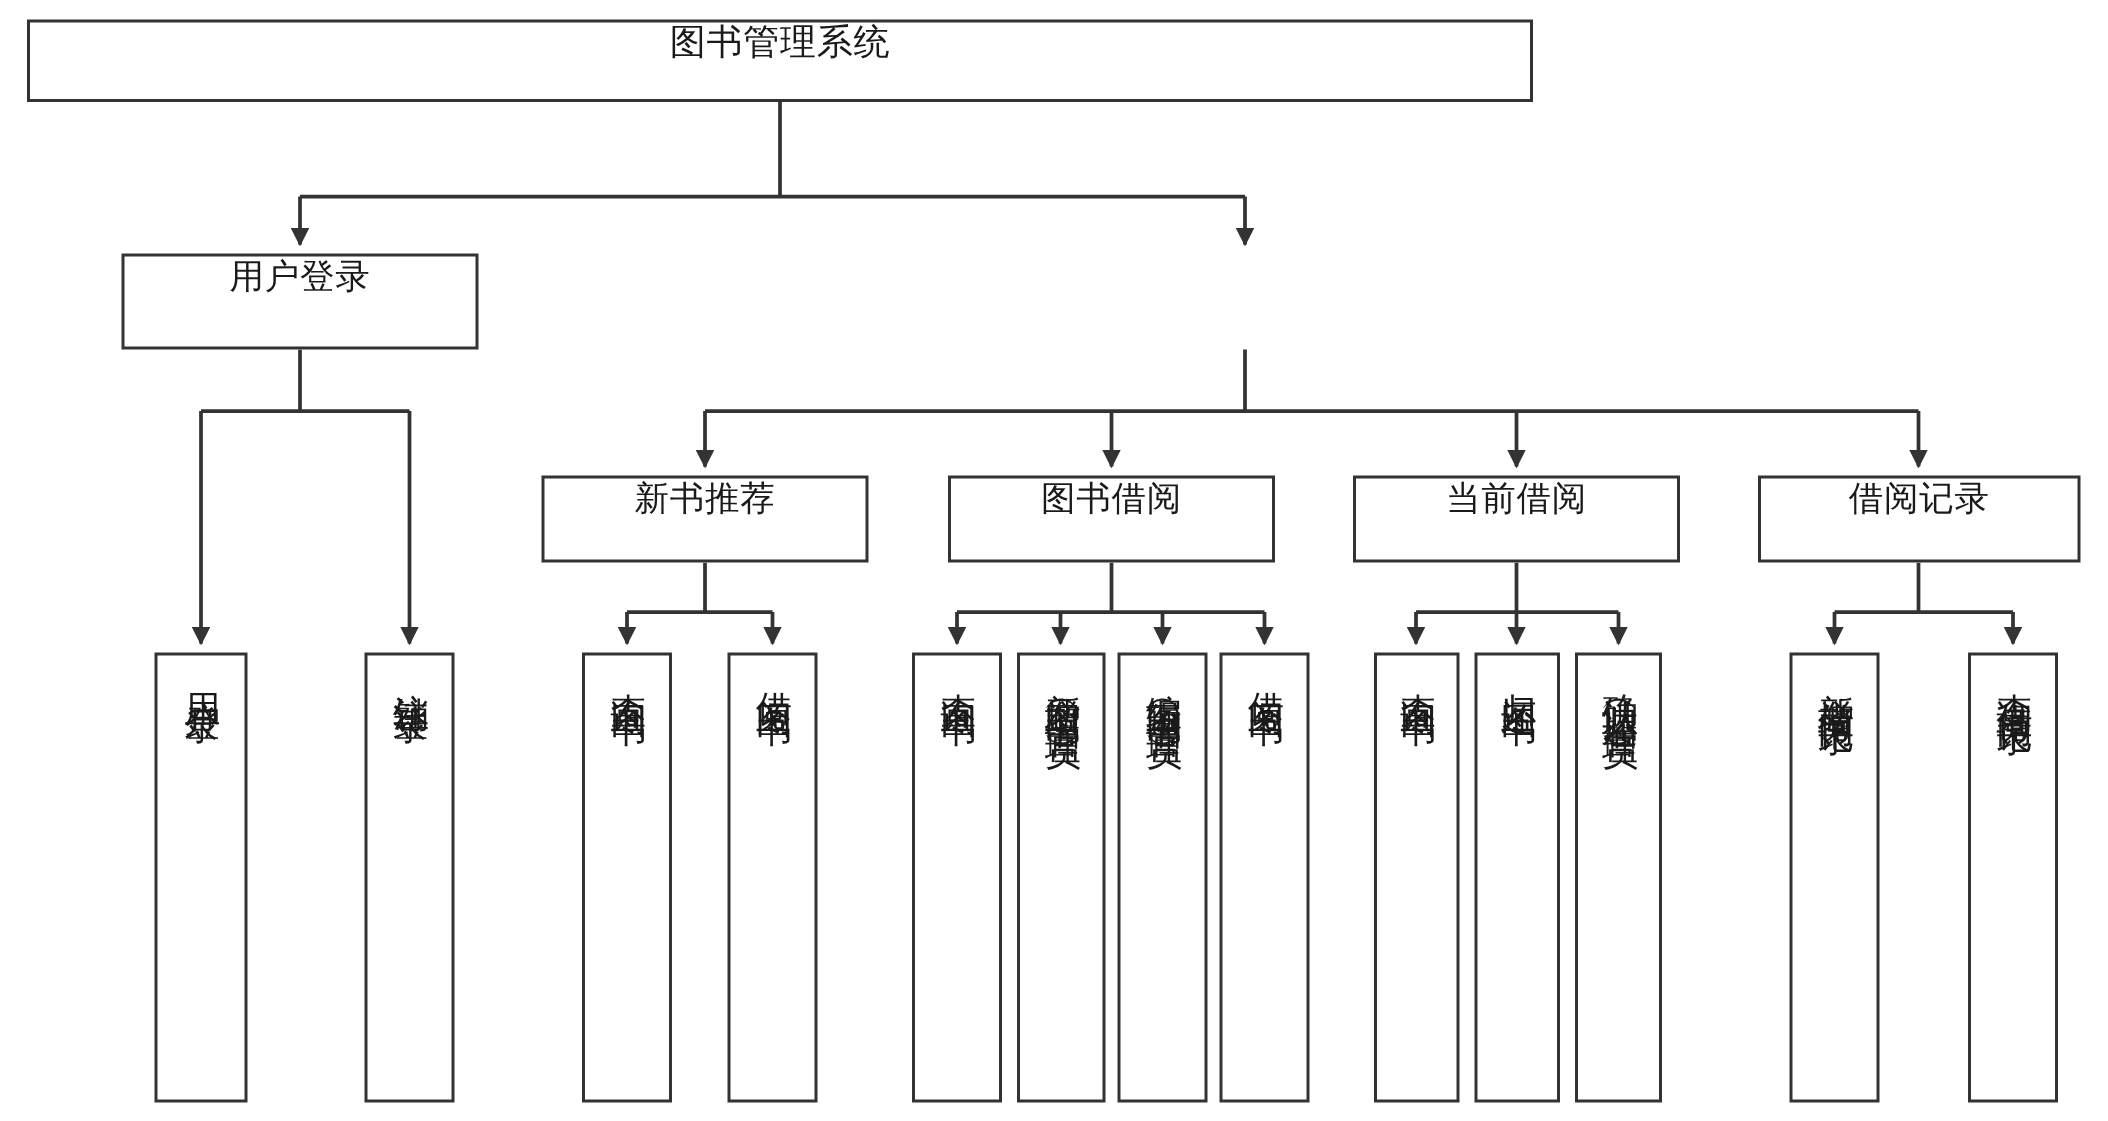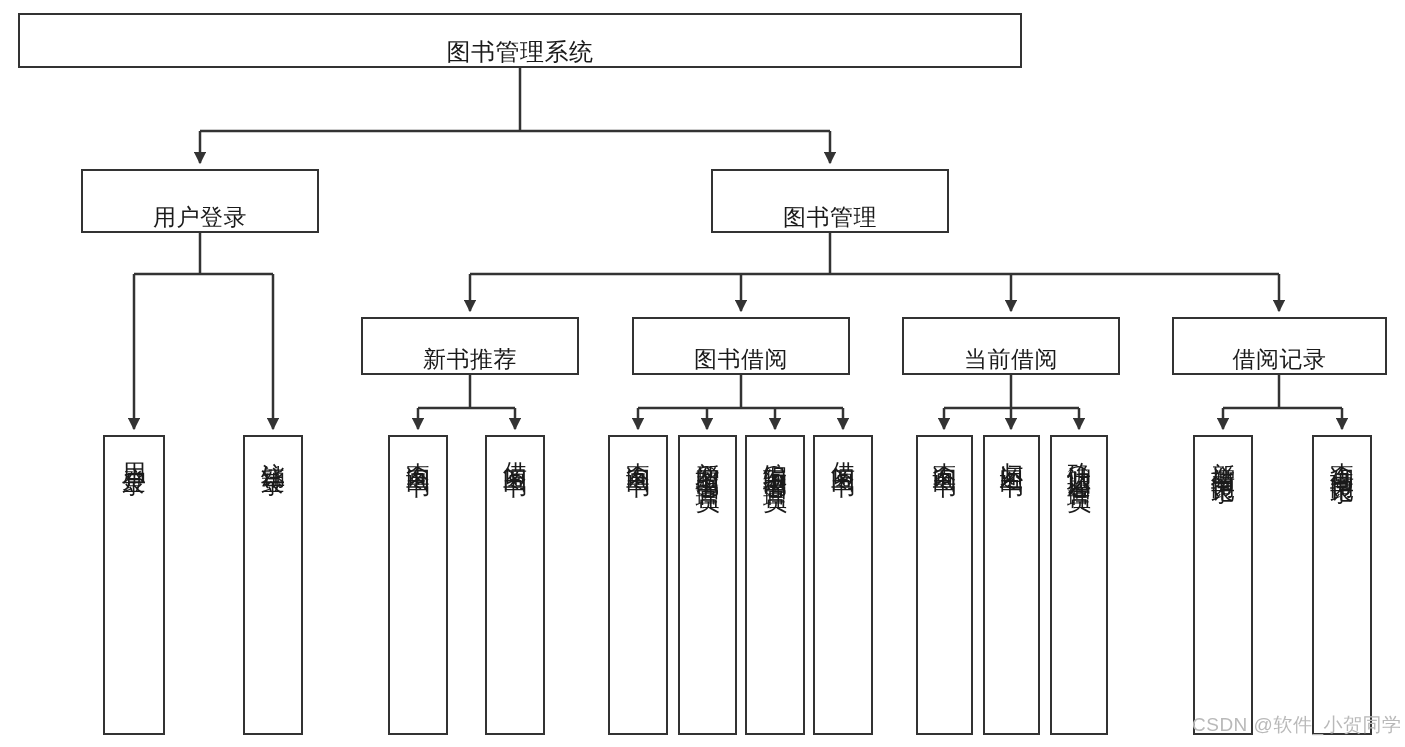--- a/index.html
+++ b/index.html
@@ -24,21 +24,21 @@
     width: 1405px;
     height: 747px;
     pointer-events: none;
   }
   .node {
     position: absolute;
     box-sizing: border-box;
     border: 2.5px solid #333333;
     background: #ffffff;
     display: flex;
-    align-items: flex-end;
+    align-items: flex-start;
     justify-content: center;
     color: #1a1a1a;
   }
   .node .label {
     display: block;
     text-align: center;
     line-height: 1.18;
     letter-spacing: 0.5px;
   }
   
@@ -125,23 +125,20 @@
     </g>
   </svg>
 
   <div class="node horiz root" style="left:18px; top:13px; width:1004px; height:55px;">
     <span class="label">图书管理系统</span>
   </div>
 
   <div class="node horiz" style="left:81px; top:169px; width:238px; height:64px;">
     <span class="label">用户登录</span>
   </div>
-  <div class="node horiz" style="left:711px; top:169px; width:238px; height:64px;">
-    <span class="label">图书管理</span>
-  </div>
 
   <div class="node horiz" style="left:361px; top:317px; width:218px; height:58px;">
     <span class="label">新书推荐</span>
   </div>
   <div class="node horiz" style="left:632px; top:317px; width:218px; height:58px;">
     <span class="label">图书借阅</span>
   </div>
   <div class="node horiz" style="left:1172px; top:317px; width:215px; height:58px;">
     <span class="label">借阅记录</span>
   </div>
@@ -186,15 +183,14 @@
     <span class="label">确认归还（管理员）</span>
   </div>
 
   <div class="node vert" style="left:1193px; top:435px; width:60px; height:300px;">
     <span class="label">新增借阅记录</span>
   </div>
   <div class="node vert" style="left:1312px; top:435px; width:60px; height:300px;">
     <span class="label">查询借阅记录</span>
   </div>
 
-  <div class="watermark" style="left:1192px; top:712px;">CSDN @软件_小贺同学</div>
 
 </div>
 
 </body></html>

